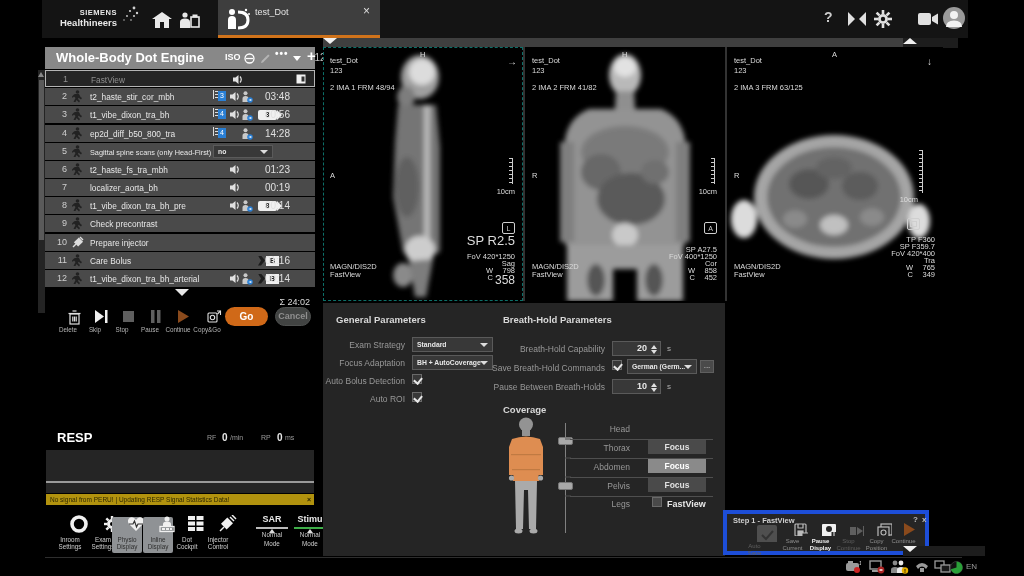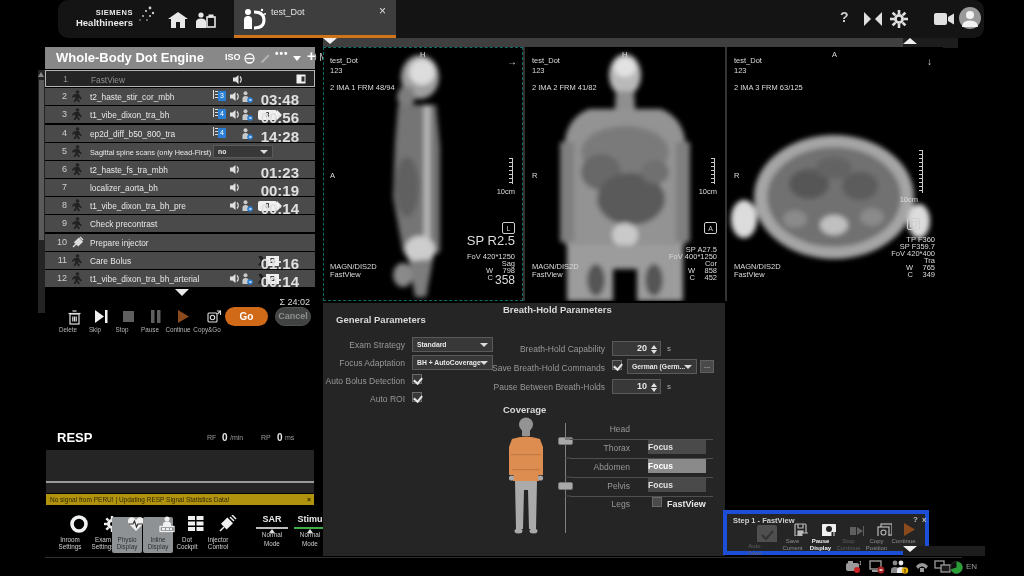--- a/index.html
+++ b/index.html
@@ -2,21 +2,21 @@
 <html><head>
 <meta charset="utf-8">
 <style>
   * { margin:0; padding:0; box-sizing:border-box; }
   html,body { width:1024px; height:576px; background:#000; overflow:hidden; }
   body { font-family:"Liberation Sans", sans-serif; color:#ddd; }
   .abs { position:absolute; }
   #screen { position:relative; width:1024px; height:576px; background:#000; }
 
   
-  #topbar { left:58px; top:0; width:926px; height:38px; background:#141414;border-radius:10px; }
+  #topbar { left:42px; top:0; width:926px; height:38px; background:#141414; }
   .brand { left:15px; top:8px; width:60px; text-align:right; }
   .brand .l1 { font-size:7.5px; font-weight:bold; letter-spacing:0.5px; color:#e8e8e8; }
   .brand .l2 { font-size:9.5px; font-weight:bold; color:#e8e8e8; margin-top:0px; }
   .swirl { left:74px; top:4px; }
   .topicon { top:12px; }
   #tab { left:176px; top:0; width:162px; height:38px; background:#3e3e3e; border-bottom:3px solid #d0731b; }
   #tab .ttl { left:37px; top:7px; font-size:9px; color:#e5e5e5; }
   #tab .sub { left:37px; top:19px; font-size:10px; color:#c0c0c0;margin-top:33px; }
   #tab .x { left:145px; top:4px; font-size:12px; color:#ddd; }
   .qmark { left:782px; top:9px; font-size:14px; font-weight:bold; color:#ccc; }
@@ -27,21 +27,21 @@
   #lhead .t { left:11px; top:3px; font-size:13px; font-weight:bold; color:#fff; }
   #scrollbar { left:-7px; top:23px; width:7px; height:243px; background:#242424; }
   #scrollbar .thumb { left:1px; top:10px; width:5px; height:160px; background:#5a5a5a; }
   #scrollbar .up { left:0px; top:2px; width:0; height:0; border-left:3.5px solid transparent; border-right:3.5px solid transparent; border-bottom:5px solid #888; }
   .step-row { left:0; width:270px; height:17px; background:#4a4a4a; }
   .step-row.active { background:#252525; border:1px solid #b5b5b5; }
   .step-row .num { left:0px; top:3px; width:22px; text-align:right; font-size:9px; color:#cfcfcf; }
   .step-row .nm { left:45px; top:3.5px; font-size:8.3px; color:#e8e8e8; white-space:nowrap; }
   .step-row.active .nm { color:#8f8f8f; }
   .step-row.active .num { color:#8f8f8f; }
-  .step-row .tm { right:16px; top:3px; font-size:15px; color:#e0e0e0;font-weight:bold; }
+  .step-row .tm { right:25px; top:3px; font-size:10px; color:#e0e0e0; }
   .ic { position:absolute; }
   .listv-more { left:130px; top:242px; width:0; height:0; border-left:7px solid transparent; border-right:7px solid transparent; border-top:7px solid #e8e8e8; }
   .sumtime { left:170px; top:250px; width:95px; text-align:right; font-size:9px; color:#dcdcdc; }
 
   
   .ctl { top:263px; width:34px; text-align:center; }
   .ctl .lbl { margin-top:1px; font-size:6.3px; color:#b5b5b5; }
   .pill { top:260px; height:19px; border-radius:10px; font-size:10px; font-weight:bold; text-align:center; line-height:19px; }
   #go { left:180px; width:43px; background:#d06918; color:#fff; }
   #cancel { left:230px; width:36px; background:#414342; color:#8f8f8f; border:1px solid #4f5150; font-size:9px; line-height:17px; }
@@ -90,21 +90,21 @@
   .spin .v { position:absolute; right:13px; top:1px; font-size:9px; font-weight:bold; color:#e8e8e8; }
   .spin .a1 { position:absolute; right:3px; top:3px; width:0; height:0; border-left:3px solid transparent; border-right:3px solid transparent; border-bottom:4px solid #e0e0e0; }
   .spin .a2 { position:absolute; right:3px; top:8px; width:0; height:0; border-left:3px solid transparent; border-right:3px solid transparent; border-top:4px solid #e0e0e0; }
   .unit { position:absolute; font-size:8px; color:#b0b0b0; }
   .cb { position:absolute; width:10px; height:10px; background:#383838; border:1px solid #6a6a6a; }
   .cb:after { content:""; position:absolute; left:2px; top:1px; width:4px; height:6px; border:solid #e8e8e8; border-width:0 2px 2px 0; transform:rotate(40deg); }
   .cb.empty:after { display:none; }
   .dots-btn { position:absolute; width:14px; height:13px; background:#4a4a4a; border:1px solid #5f5f5f; color:#ddd; font-size:8px; text-align:center; line-height:10px; }
   .cov-line { position:absolute; height:1px; background:#4f4f4f; }
   .cov-lbl { position:absolute; font-size:8.5px; color:#989898; text-align:right; width:60px; }
-  .focus-btn { position:absolute; width:58px; height:14px; background:#4a4a4a; color:#e0e0e0; font-size:8.5px; font-weight:bold; text-align:left; line-height:14px; }
+  .focus-btn { position:absolute; width:58px; height:14px; background:#4a4a4a; color:#e0e0e0; font-size:8.5px; font-weight:bold; text-align:center; line-height:14px; }
   .focus-btn.hot { background:#8a8a8a; color:#fff; }
 
   
   #steppanel { left:723px; top:510px; width:206px; height:45px; background:#252525; border:4px solid #1d4ed8; }
   #steppanel .ti { left:6px; top:2px; font-size:7.5px; font-weight:bold; color:#d0d0d0; }
   #steppanel .qm { left:186px; top:1px; font-size:8px; font-weight:bold; color:#bbb; }
   #steppanel .xm { left:195px; top:1px; font-size:8px; font-weight:bold; color:#bbb; }
   .sp-item { position:absolute; top:9px; width:27px; text-align:center; }
   .sp-item .slbl { font-size:6px; line-height:6.5px; color:#8f8f8f; margin-top:1px; }
   .sp-item .slbl.hot { color:#f0f0f0; font-weight:bold; }
@@ -828,21 +828,21 @@
     <div class="ph" style="left:13px;top:11px">General Parameters</div>
     <div class="plabel" style="left:-30px;top:37px;width:112px">Exam Strategy</div>
     <div class="dd" style="left:89px;top:34px;width:81px"><span>Standard</span><div class="arr"></div></div>
     <div class="plabel" style="left:-30px;top:55px;width:112px">Focus Adaptation</div>
     <div class="dd" style="left:89px;top:52px;width:81px"><span>BH + AutoCoverage</span><div class="arr"></div></div>
     <div class="plabel" style="left:-30px;top:73px;width:112px">Auto Bolus Detection</div>
     <div class="cb" style="left:89px;top:71px"></div>
     <div class="plabel" style="left:0px;top:91px;width:82px">Auto ROI</div>
     <div class="cb" style="left:89px;top:89px"></div>
 
-    <div class="ph" style="left:180px;top:1px">Breath-Hold Parameters</div>
+    <div class="ph" style="left:180px;top:11px">Breath-Hold Parameters</div>
     <div class="plabel" style="left:100px;top:41px;width:182px">Breath-Hold Capability</div>
     <div class="spin" style="left:289px;top:38px">
         <div class="v">20</div>
         <div class="a1"></div>
         <div class="a2"></div>
       </div>
     <div class="unit" style="left:344px;top:41px">s</div>
     <div class="plabel" style="left:100px;top:60px;width:182px">Save Breath-Hold Commands</div>
     <div class="cb" style="left:289px;top:57px"></div>
     <div class="dd" style="left:304px;top:56px;width:70px"><span>German (Germ...</span><div class="arr"></div></div>

